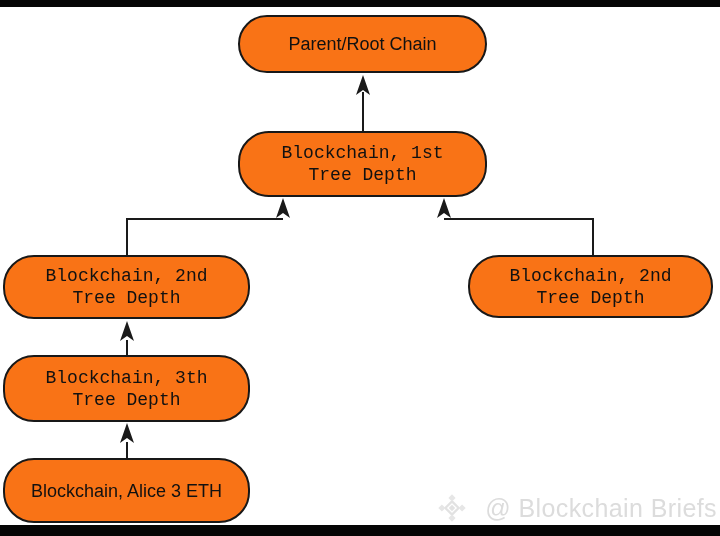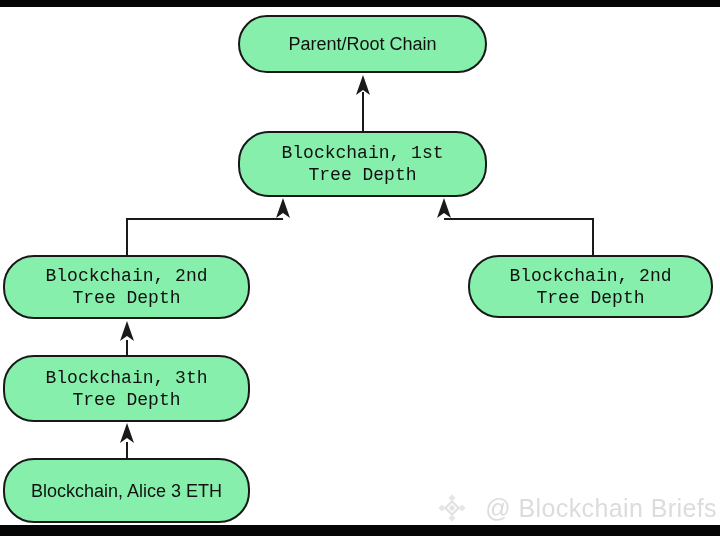--- a/index.html
+++ b/index.html
@@ -23,21 +23,21 @@
     z-index: 1;
   }
   svg.edges path, svg.edges polyline, svg.edges line {
     stroke: #1a1a1a; stroke-width: 2; fill: none;
   }
   svg.edges polygon { fill: #1a1a1a; stroke: none; }
 
   .node {
     position: absolute;
     box-sizing: border-box;
-    background: #86efac;
+    background: #f97316;
     border: 2px solid #181818;
     border-radius: 31px;
     display: flex; align-items: center; justify-content: center;
     text-align: center;
     font-size: 18px; line-height: 22px; color: #111111;
     z-index: 2;
   }
   .node .lbl { display: inline-block; }
   .node.wrap2 .lbl { max-width: 212px; font-family: Liberation Mono, monospace; }
   .node.oneline .lbl { white-space: nowrap; }

